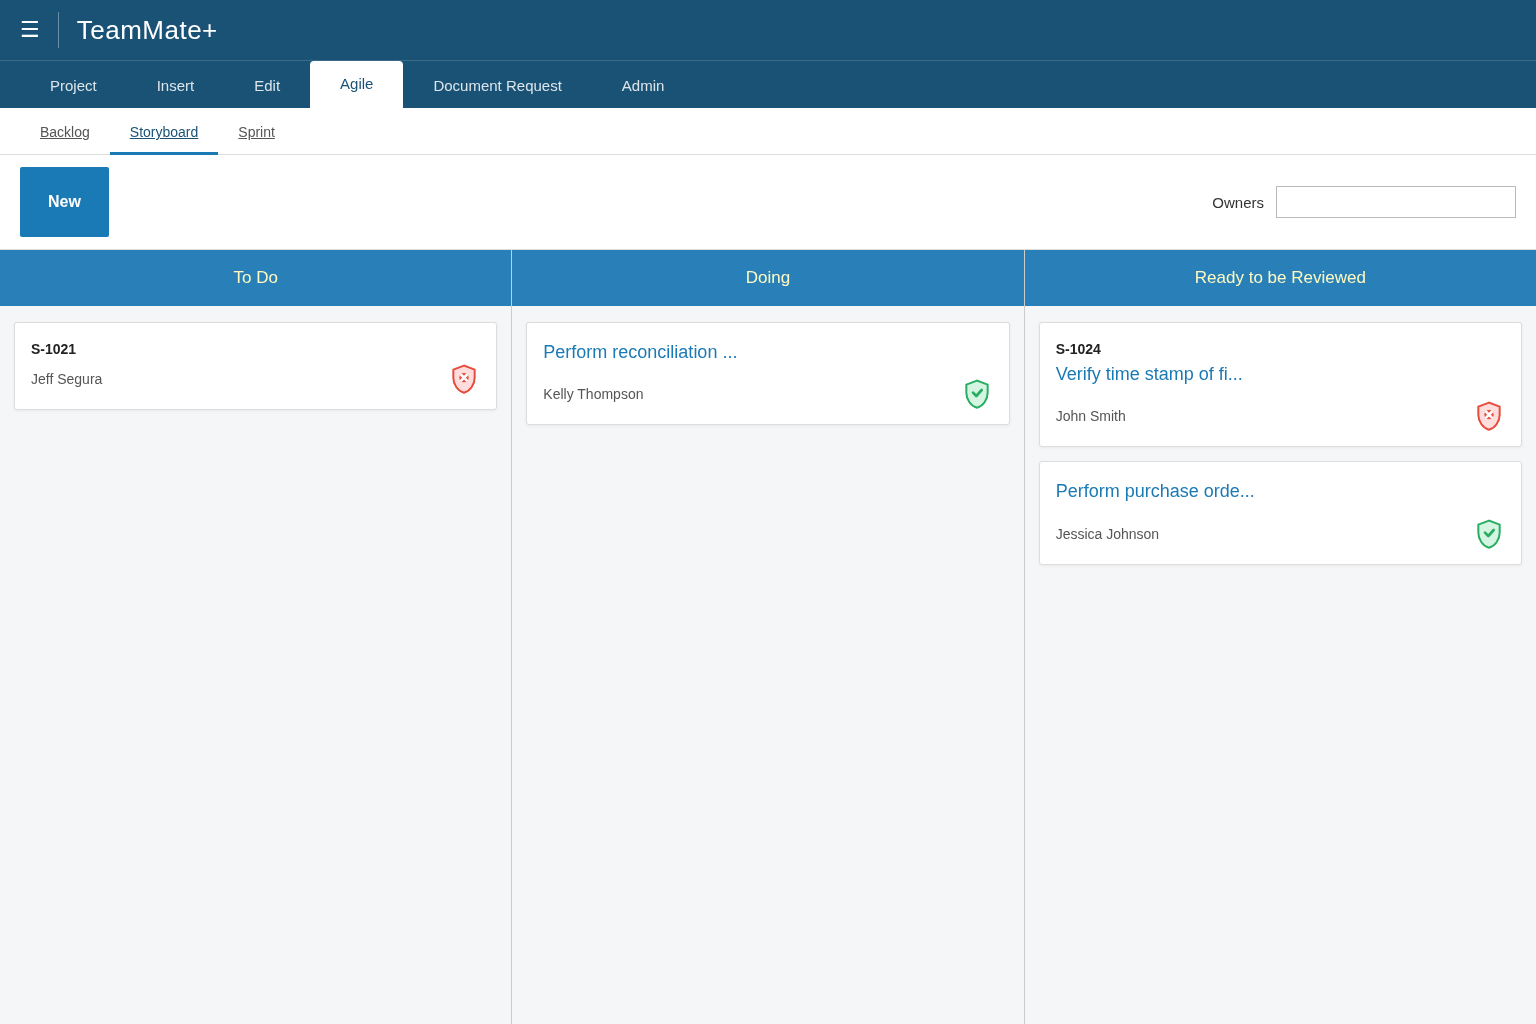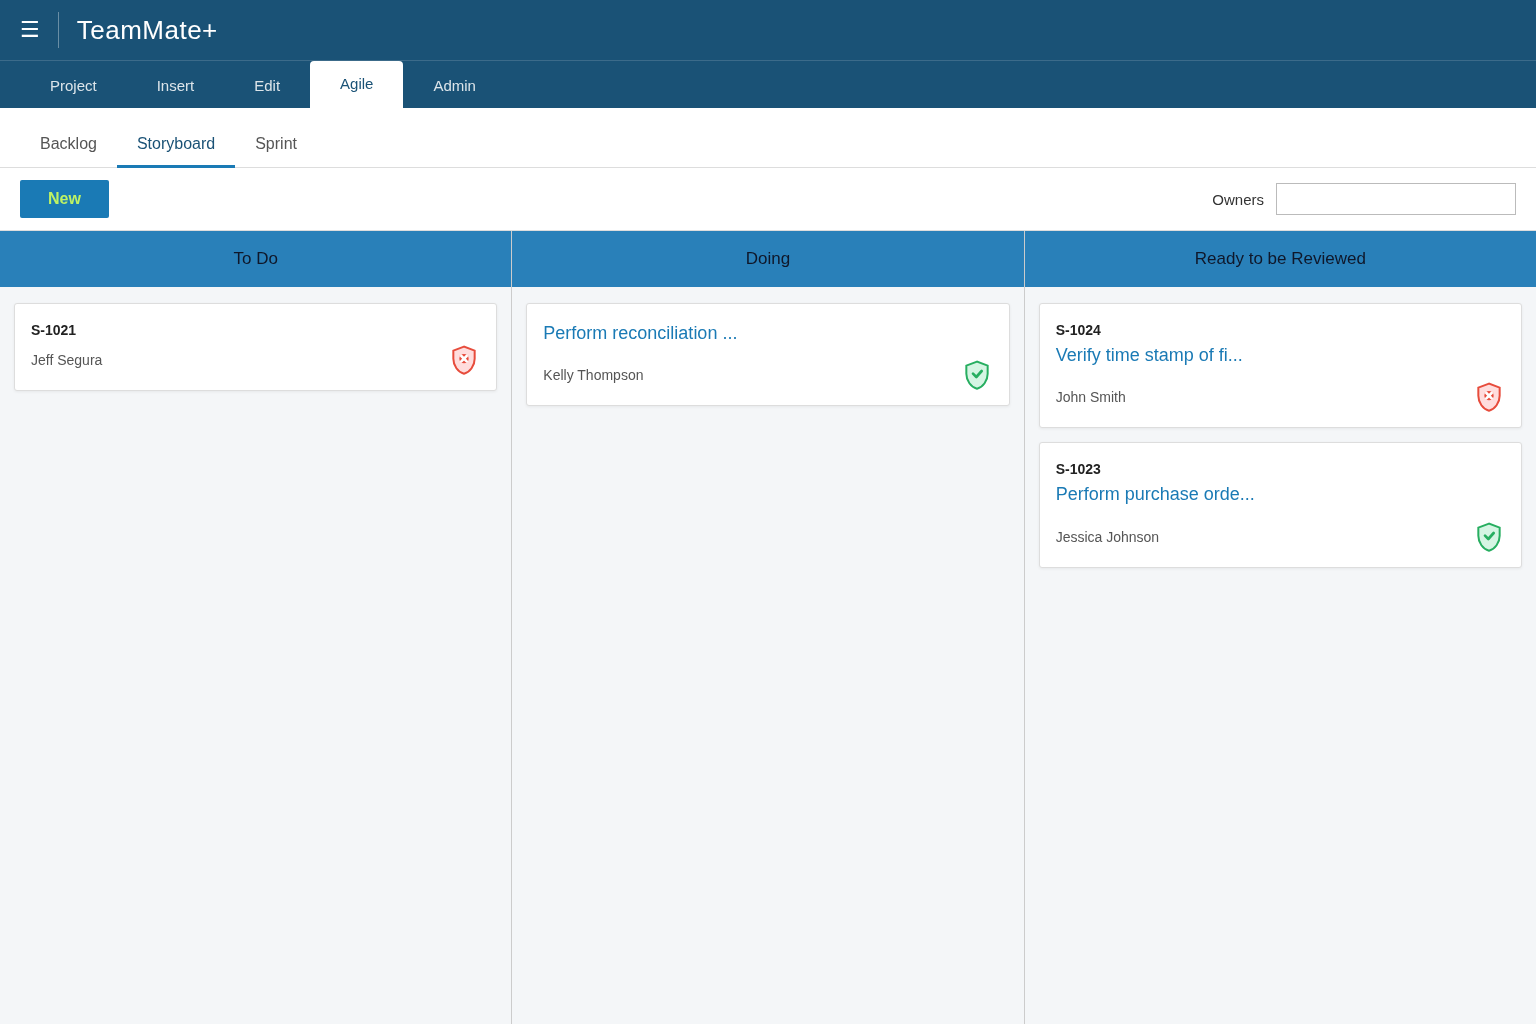--- a/index.html
+++ b/index.html
@@ -58,47 +58,48 @@
 
     
     .sub-tabs {
       background: white;
       display: flex;
       align-items: center;
       padding: 0 20px;
       border-bottom: 1px solid #ddd;
     }
     .sub-tab {
-      font-size: 16px;
-      padding: 27px 20px 12px;
+      font-size: 14px;
+      padding: 16px 20px 12px;
       cursor: pointer;
       color: #555;
       border-bottom: 3px solid transparent;
       margin-bottom: -1px;
+      text-decoration: underline;
     }
     .sub-tab.active {
       color: #1a5276;
       border-bottom: 3px solid #1a7ab5;
       font-weight: 500;
     }
 
     
     .toolbar {
       background: white;
       display: flex;
       align-items: center;
       padding: 12px 20px;
       border-bottom: 1px solid #ddd;
       gap: 20px;
     }
     .btn-new {
       background: #1a7ab5;
-      color: #bef264;
+      color: #ffffff;
       border: none;
-      padding: 10px 28px;
+      padding: 26px 28px;
       font-size: 16px;
       font-weight: 600;
       cursor: pointer;
       border-radius: 2px;
     }
     .owners-section {
       display: flex;
       align-items: center;
       margin-left: auto;
       gap: 12px;
@@ -127,21 +128,21 @@
     }
     .kanban-column {
       flex: 1;
       display: flex;
       flex-direction: column;
       border-right: 1px solid #ccc;
     }
     .kanban-column:last-child { border-right: none; }
     .column-header {
       background: #2980b9;
-      color: #0f172a;
+      color: #fef9c3;
       text-align: center;
       padding: 18px 10px;
       font-size: 17px;
       font-weight: 500;
     }
     .column-body {
       flex: 1;
       padding: 16px 14px;
       background: #f4f6f8;
       overflow-y: auto;
@@ -201,20 +202,21 @@
   <span class="hamburger-icon">☰</span>
   <div class="divider-v"></div>
   <span class="app-title">TeamMate+</span>
 </div>
 
 <div class="nav-bar">
   <div class="nav-item">Project</div>
   <div class="nav-item">Insert</div>
   <div class="nav-item">Edit</div>
   <div class="nav-item active">Agile</div>
+  <div class="nav-item">Document Request</div>
   <div class="nav-item">Admin</div>
 </div>
 
 <div class="sub-tabs">
   <div class="sub-tab">Backlog</div>
   <div class="sub-tab active">Storyboard</div>
   <div class="sub-tab">Sprint</div>
 </div>
 
 <div class="toolbar">
@@ -273,21 +275,20 @@
           <svg class="shield-icon shield-red" viewBox="0 0 24 24" fill="none">
             <path d="M12 2L4 5v6c0 5.25 3.5 10.15 8 11.35C16.5 21.15 20 16.25 20 11V5L12 2z" fill="#fdd" stroke="#e74c3c" stroke-width="1.5"></path>
             <circle cx="12" cy="11" r="3.5" fill="#e74c3c" stroke="none"></circle>
             <line x1="10" y1="9" x2="14" y2="13" stroke="white" stroke-width="2" stroke-linecap="round"></line>
             <line x1="14" y1="9" x2="10" y2="13" stroke="white" stroke-width="2" stroke-linecap="round"></line>
           </svg>
         </div>
       </div>
 
       <div class="story-card">
-        <div class="story-id">S-1023</div>
         <div class="story-title">Perform purchase orde...</div>
         <div class="story-footer">
           <span class="story-owner">Jessica Johnson</span>
           <svg class="shield-icon shield-green" viewBox="0 0 24 24" fill="none">
             <path d="M12 2L4 5v6c0 5.25 3.5 10.15 8 11.35C16.5 21.15 20 16.25 20 11V5L12 2z" fill="#d5f5e3" stroke="#27ae60" stroke-width="1.5"></path>
             <polyline points="9,11 11.5,13.5 15.5,9" stroke="#27ae60" stroke-width="2" stroke-linecap="round" stroke-linejoin="round" fill="none"></polyline>
           </svg>
         </div>
       </div>
 

